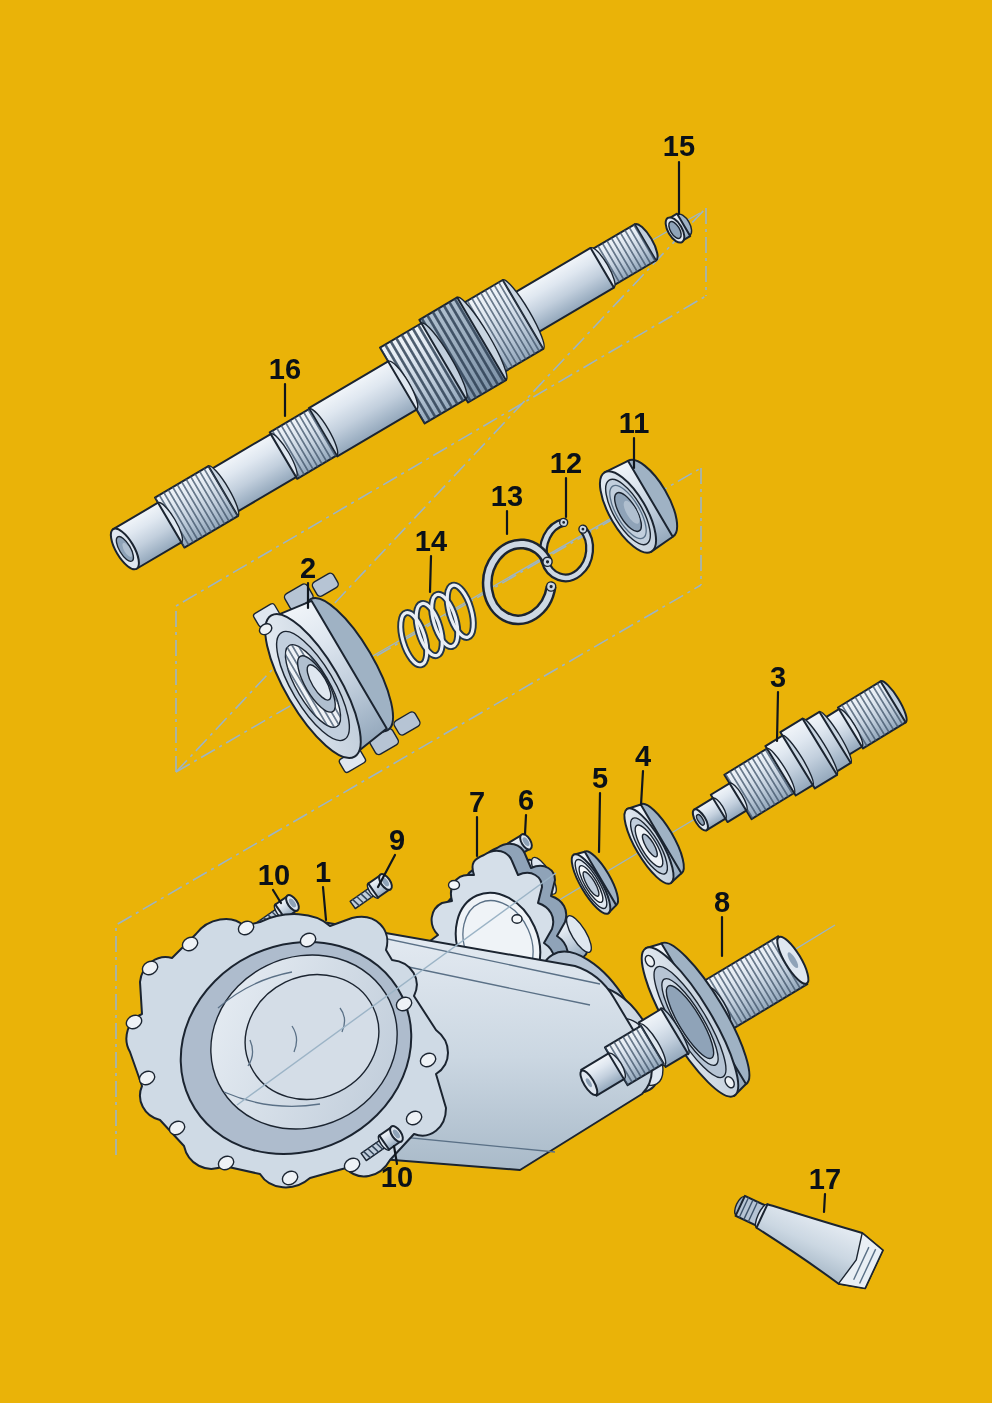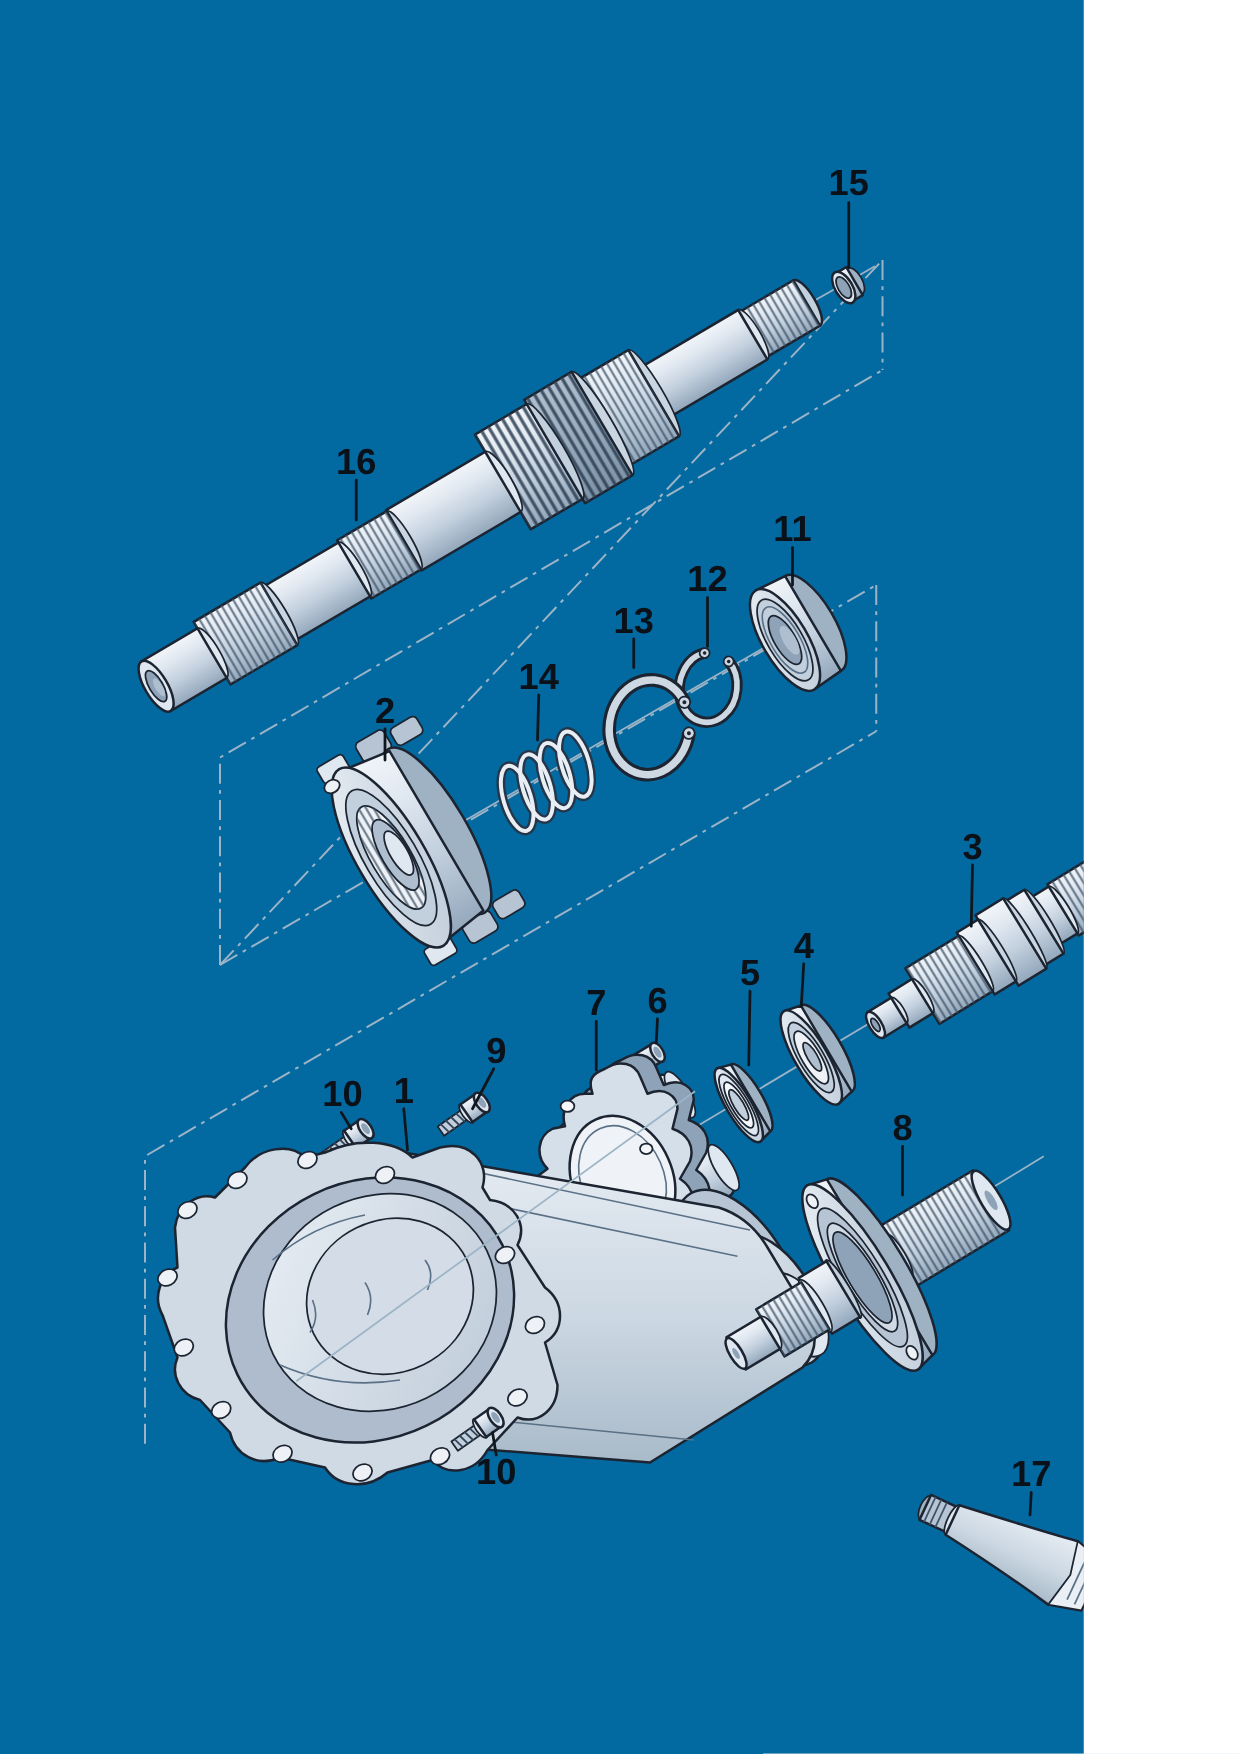--- a/index.html
+++ b/index.html
@@ -1,16 +1,16 @@
 <!DOCTYPE html>
 <html><head>
 <meta charset="utf-8">
 <style>
   html,body{margin:0;padding:0;background:#ffffff;}
-  .stage{position:relative;width:867px;height:1403px;background:#0369a1;overflow:hidden;
+  .stage{position:relative;width:992px;height:1403px;background:#eab308;overflow:hidden;
          font-family:"Liberation Sans",sans-serif;}
   svg{position:absolute;inset:0;}
   text.callout{font-family:"Liberation Sans","DejaVu Sans",sans-serif;
                font-weight:bold;font-size:29px;fill:#0b1118;cursor:pointer;}
   .ldr{stroke:#10161d;stroke-width:2.2;fill:none;stroke-linecap:round;}
   .box{stroke:#9cb4c6;stroke-width:1.6;fill:none;stroke-dasharray:16 5 3 5;}
   .axis{stroke:#9cb4c6;stroke-width:1.4;fill:none;}
   .p{stroke:#1b2430;stroke-width:2;stroke-linejoin:round;}
   .p1{stroke:#1b2430;stroke-width:1.4;stroke-linejoin:round;}
   .thin{stroke:#5a7086;stroke-width:1.3;fill:none;}

